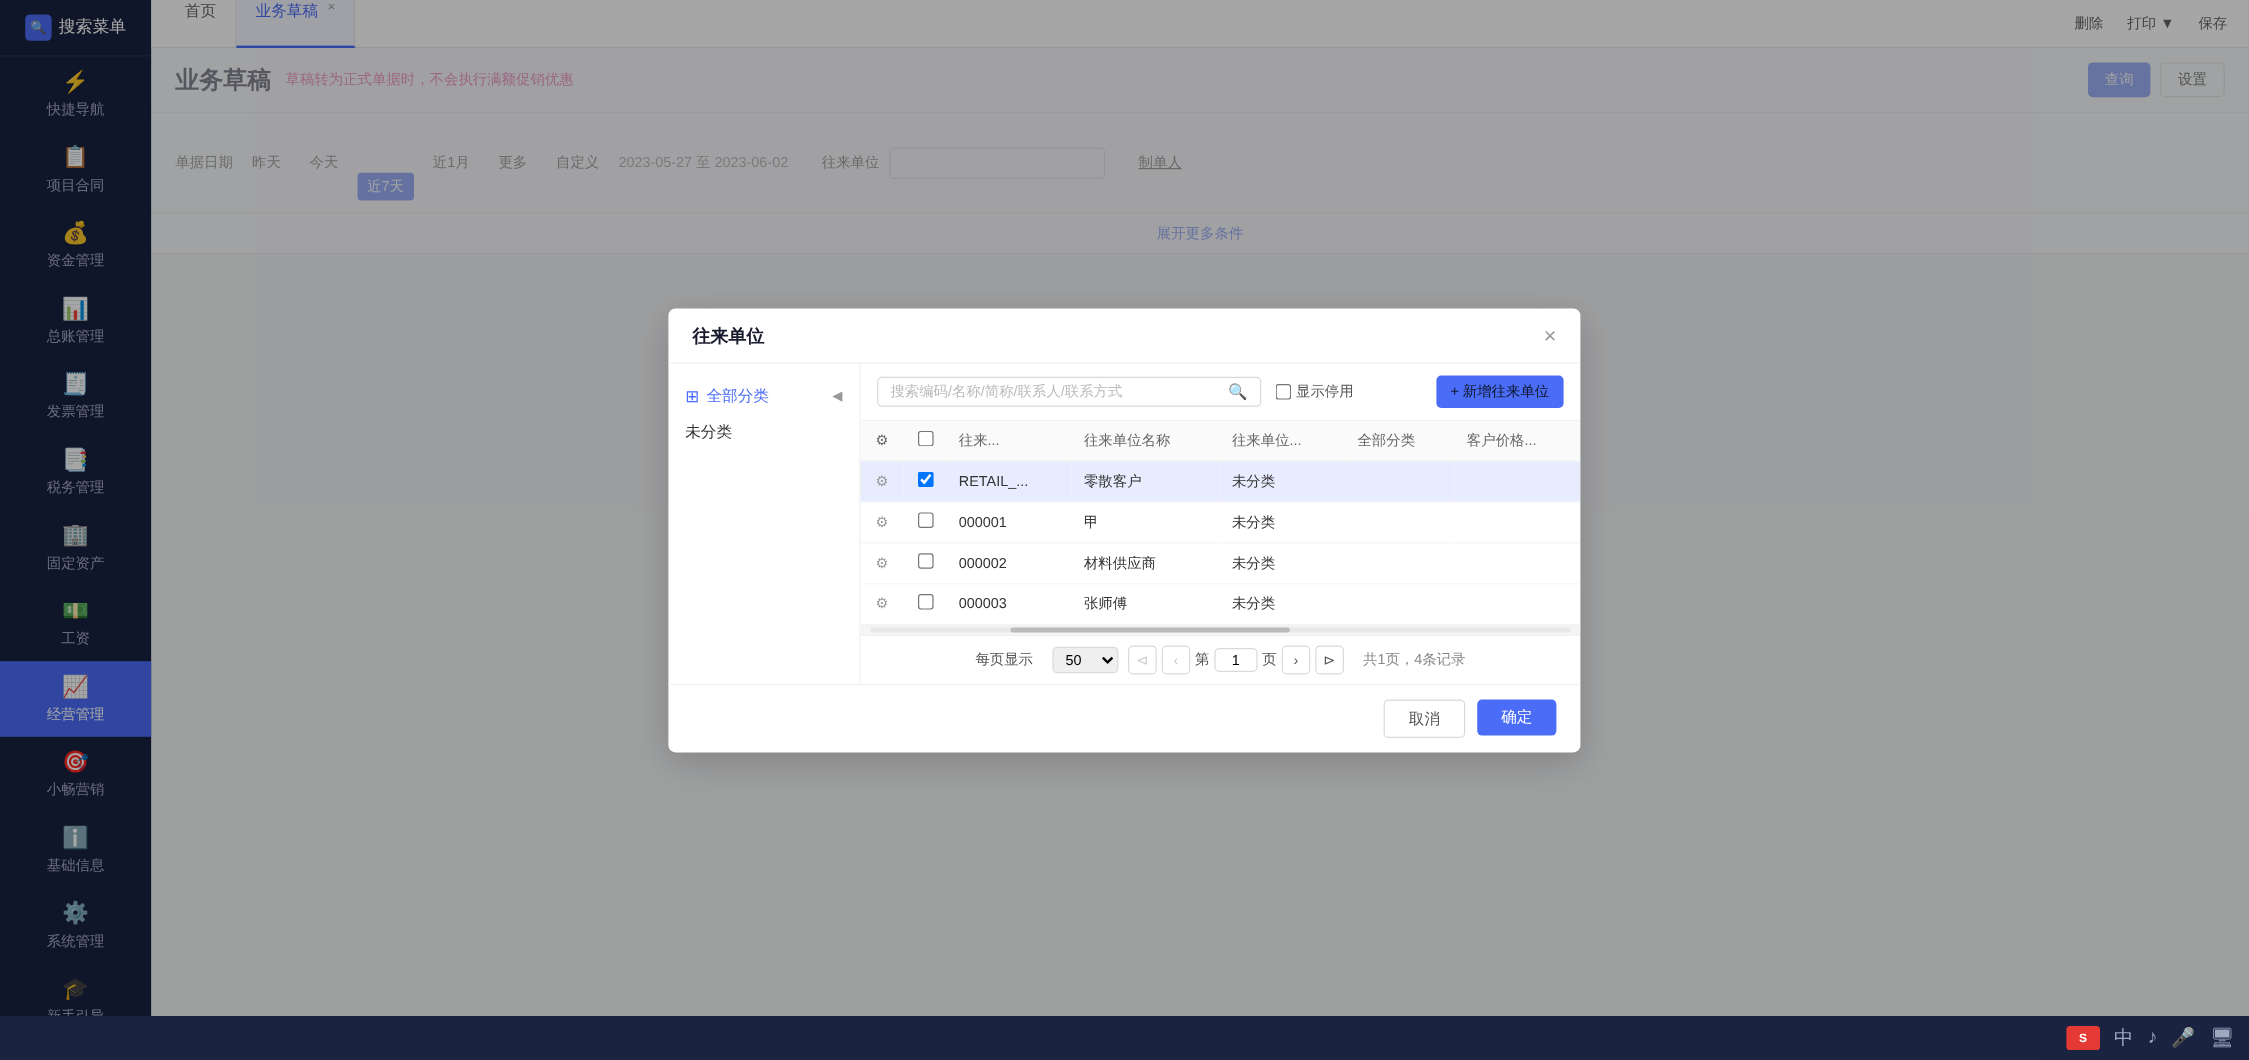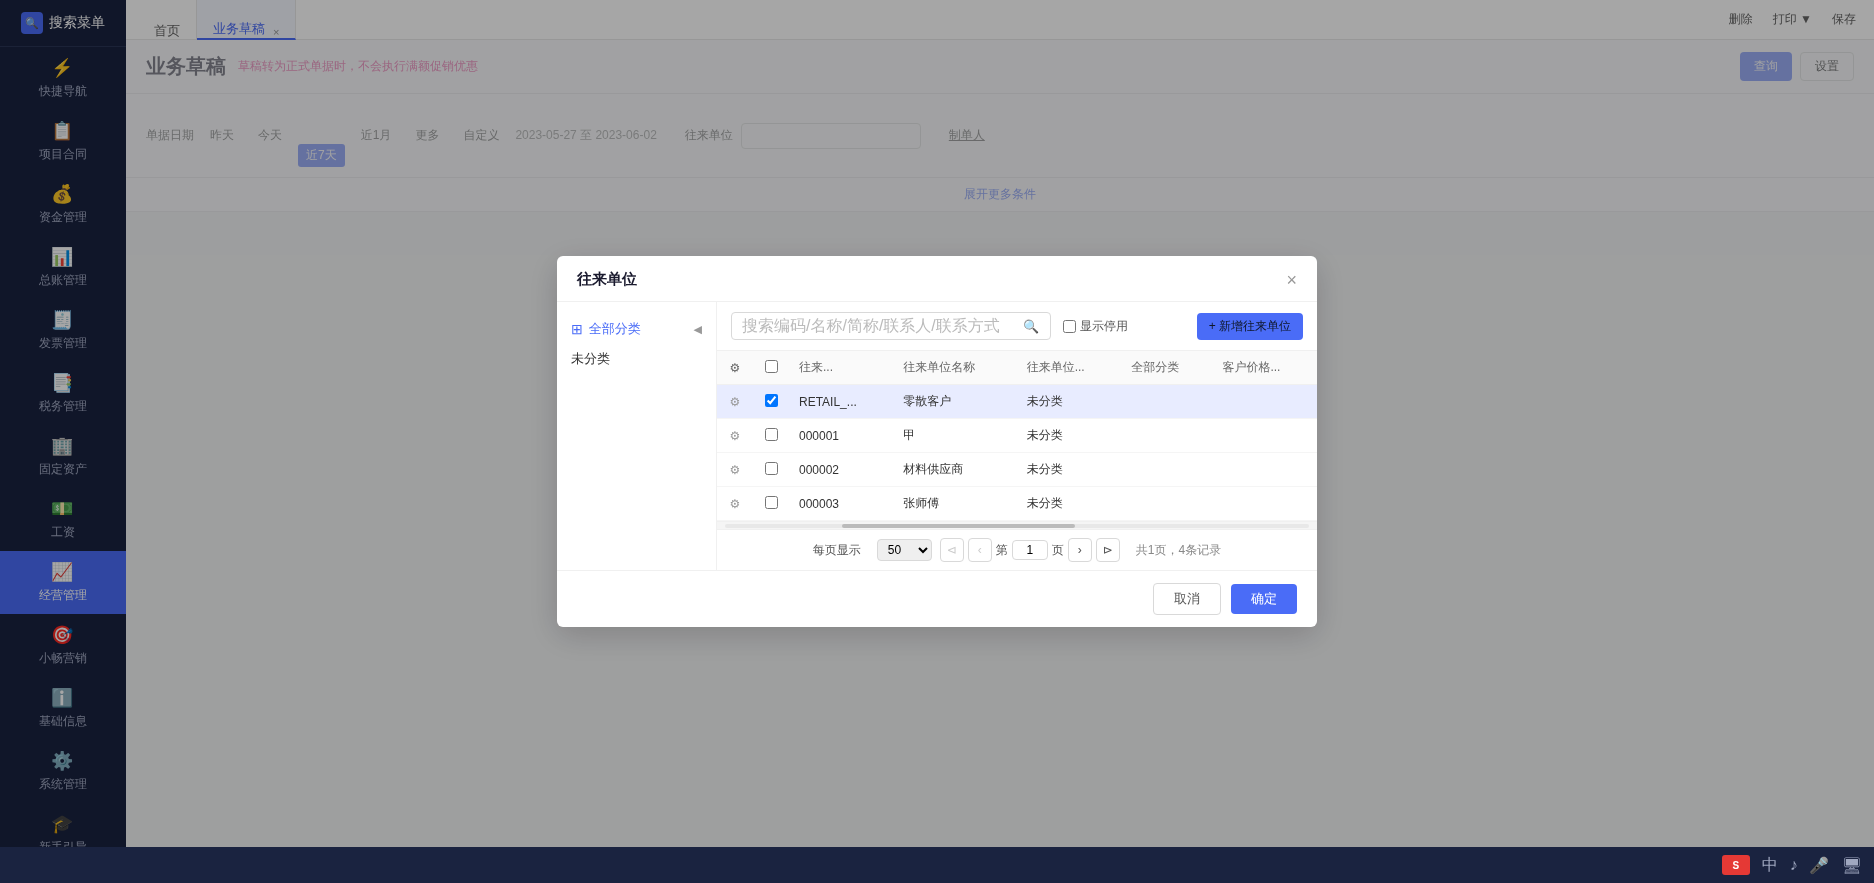--- a/index.html
+++ b/index.html
@@ -55,21 +55,21 @@
       border-bottom: 1px solid #e8e8e8;
       display: flex;
       align-items: center;
       padding: 0 12px;
       gap: 0;
     }
     .topbar-tab {
       padding: 0 16px;
       height: 40px;
       display: flex;
-      align-items: flex-end;
+      align-items: flex-start;
       font-size: 13px;
       color: #666;
       cursor: pointer;
       border-right: 1px solid #e8e8e8;
     }
     .topbar-tab.active {
       color: #4a6cf7;
       border-bottom: 2px solid #4a6cf7;
       background: #f5f7ff;
     }
@@ -168,21 +168,21 @@
       border: 1px solid #d9d9d9;
       border-radius: 4px;
       padding: 4px 10px;
       gap: 6px;
       flex: 1;
       max-width: 320px;
     }
     .search-box input {
       border: none;
       outline: none;
-      font-size: 16px;
+      font-size: 12px;
       color: #333;
       width: 100%;
       background: transparent;
     }
     .search-box input::placeholder { color: #bbb; }
     .search-icon { color: #999; font-size: 13px; }
     .show-disabled {
       display: flex;
       align-items: center;
       gap: 4px;
@@ -297,21 +297,21 @@
       text-align: center;
       padding: 2px 4px;
       font-size: 12px;
       outline: none;
     }
     .total-info { color: #888; margin-left: 8px; }
 
     
     .dialog-footer {
       display: flex;
-      align-items: center;
+      align-items: flex-start;
       justify-content: flex-end;
       padding: 12px 20px;
       gap: 10px;
       border-top: 1px solid #f0f0f0;
     }
     .btn-cancel {
       padding: 6px 20px;
       border: 1px solid #d9d9d9;
       border-radius: 4px;
       background: #fff;

